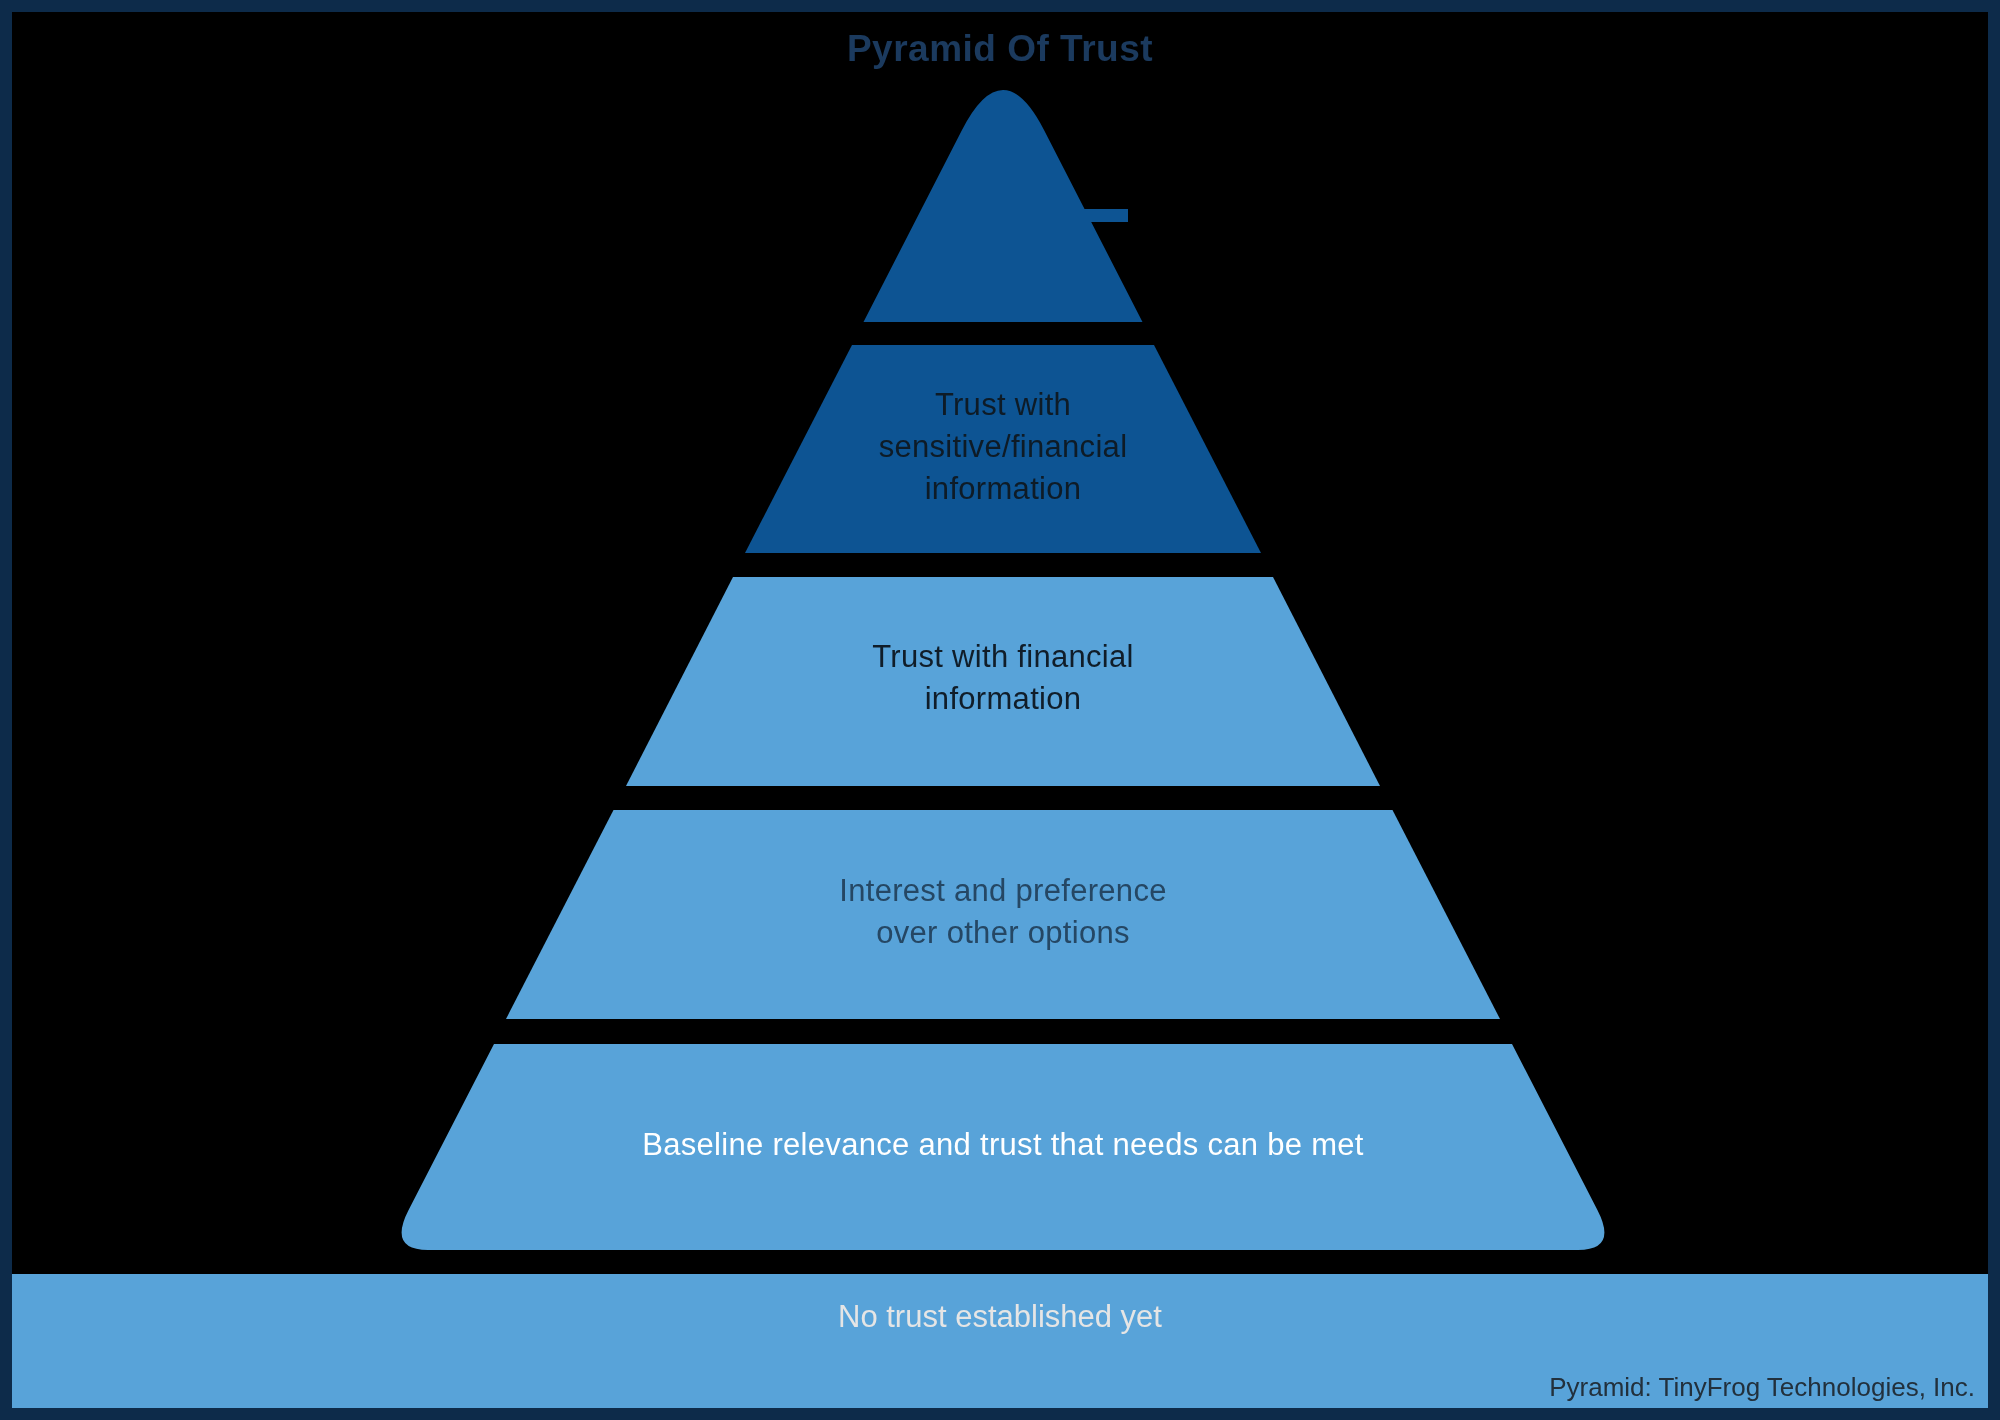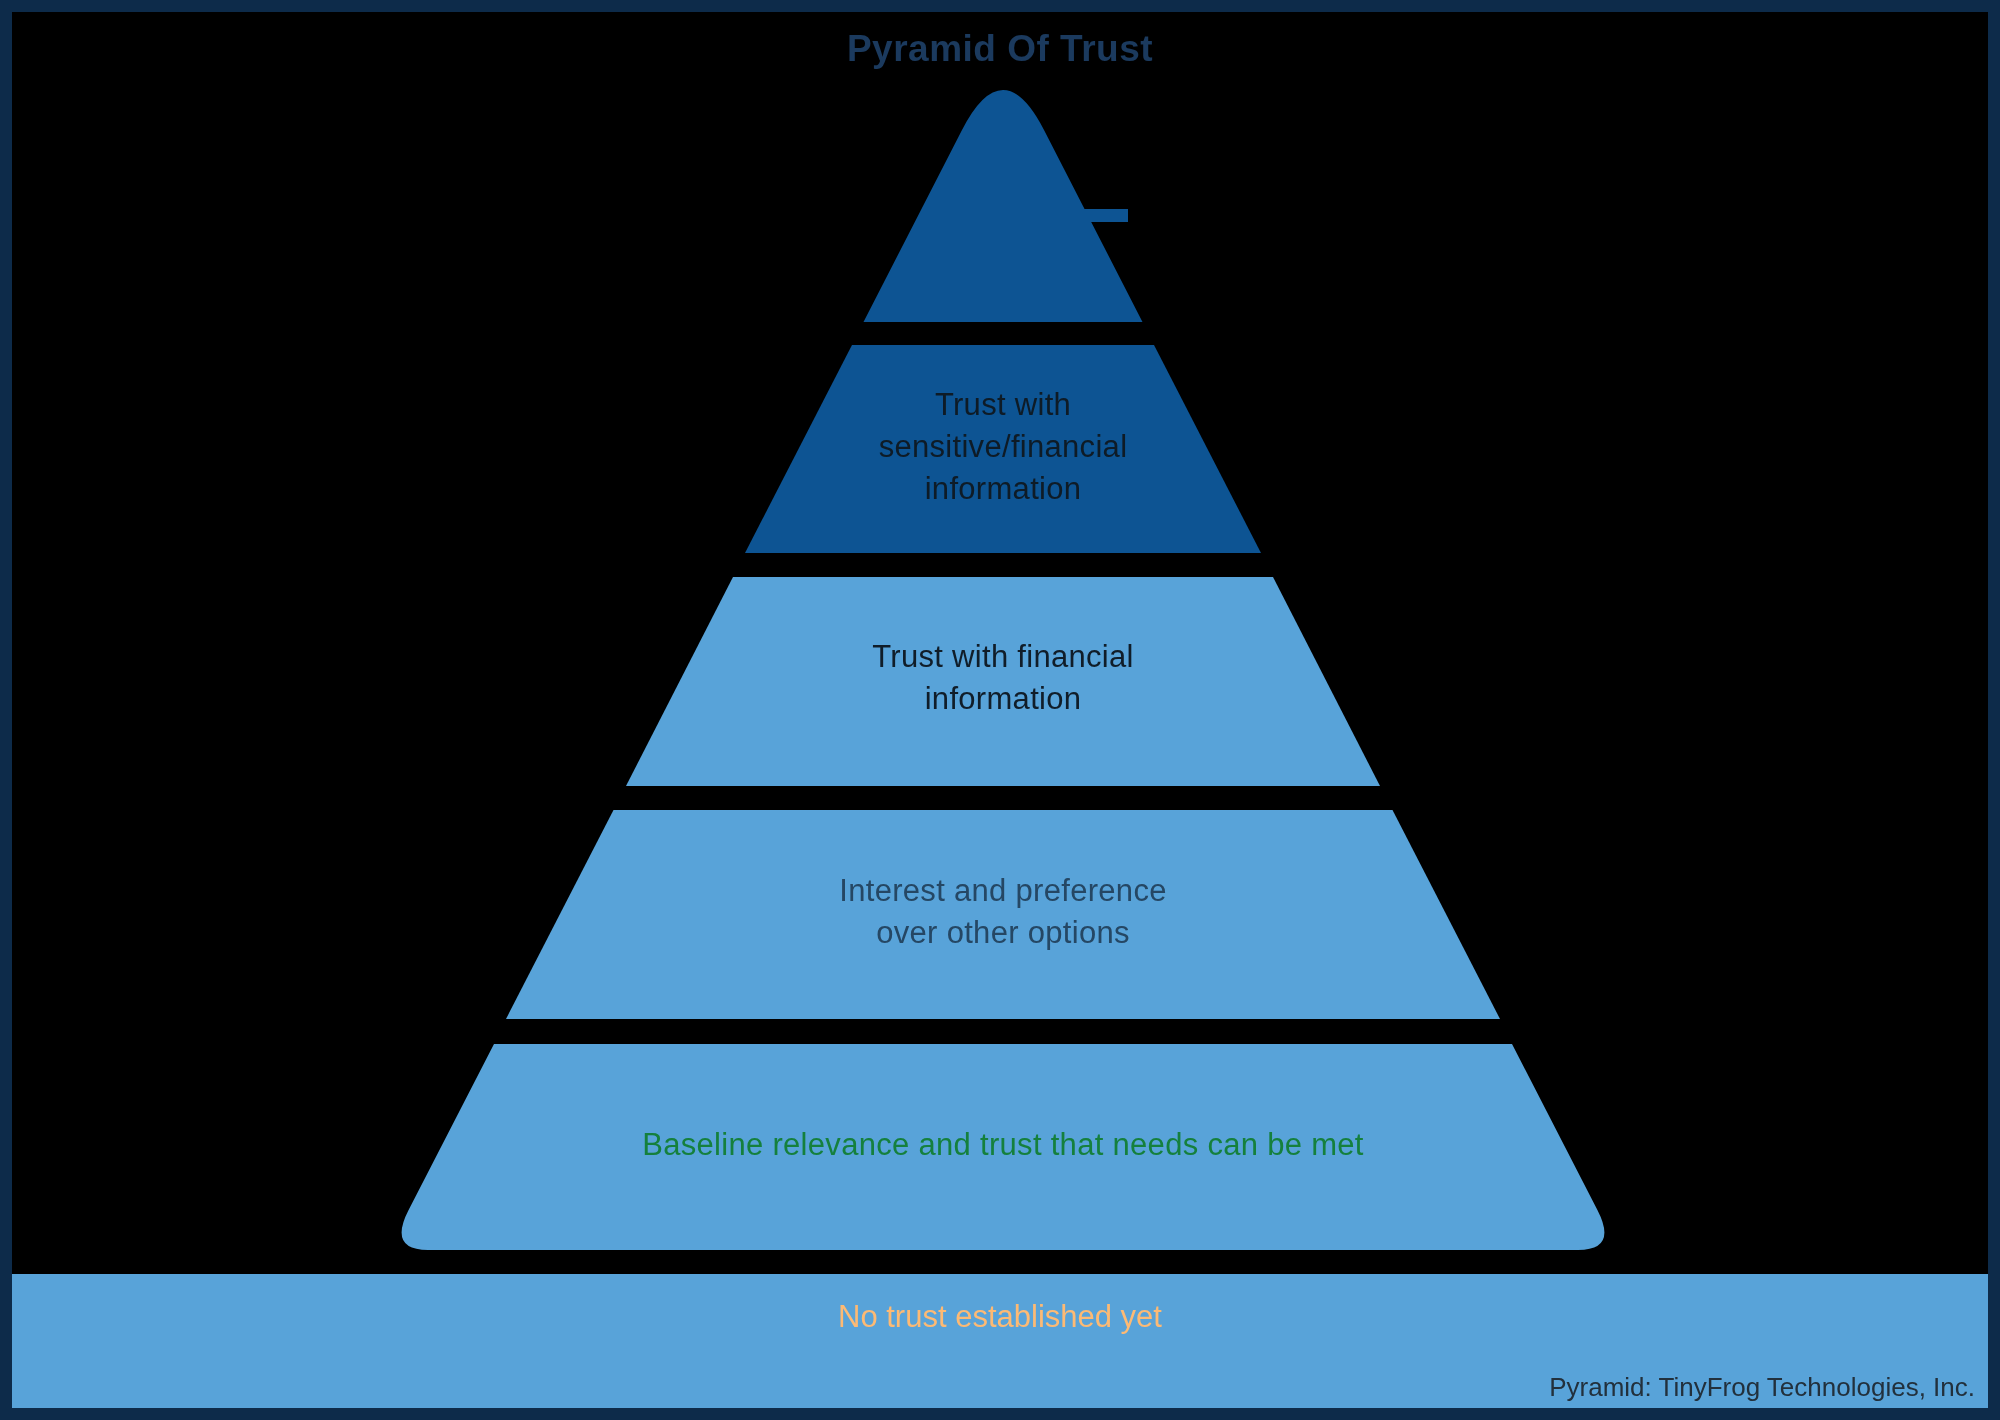--- a/index.html
+++ b/index.html
@@ -39,30 +39,30 @@
     width: 2000px;
     text-align: center;
     font-size: 37px;
     font-weight: 700;
     letter-spacing: 0.5px;
     color: #1b3a5e;
   }
   .lbl-2 { left: 753px; top: 384px; width: 500px; color: #0e1b26; }
   .lbl-3 { left: 753px; top: 636px; width: 500px; color: #101d29; }
   .lbl-4 { left: 703px; top: 870px; width: 600px; color: #254764; }
-  .lbl-5 { left: 553px; top: 1124px; width: 900px; color: #15803d; }
+  .lbl-5 { left: 553px; top: 1124px; width: 900px; color: #ffffff; }
   .bar-label {
     position: absolute;
     left: 0;
     top: 1296px;
     width: 2000px;
     text-align: center;
     font-size: 31px;
     line-height: 42px;
-    color: #fdba74;
+    color: #e5e5e5;
   }
   .source {
     position: absolute;
     right: 25px;
     top: 1372px;
     font-size: 26px;
     color: #22303c;
   }
 </style>
 </head>

